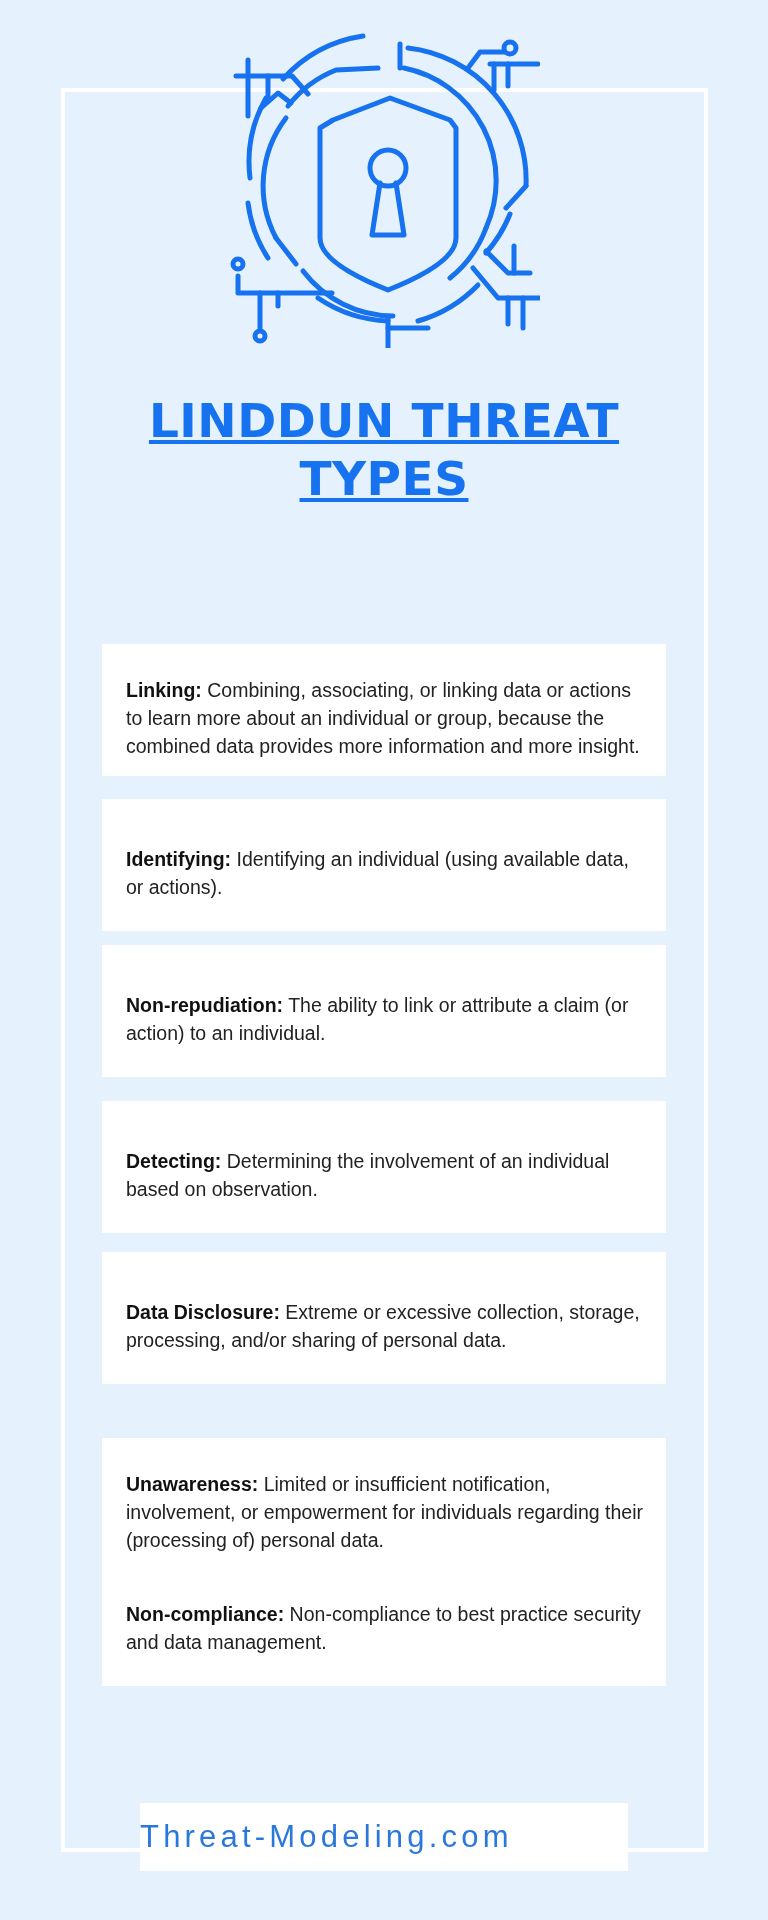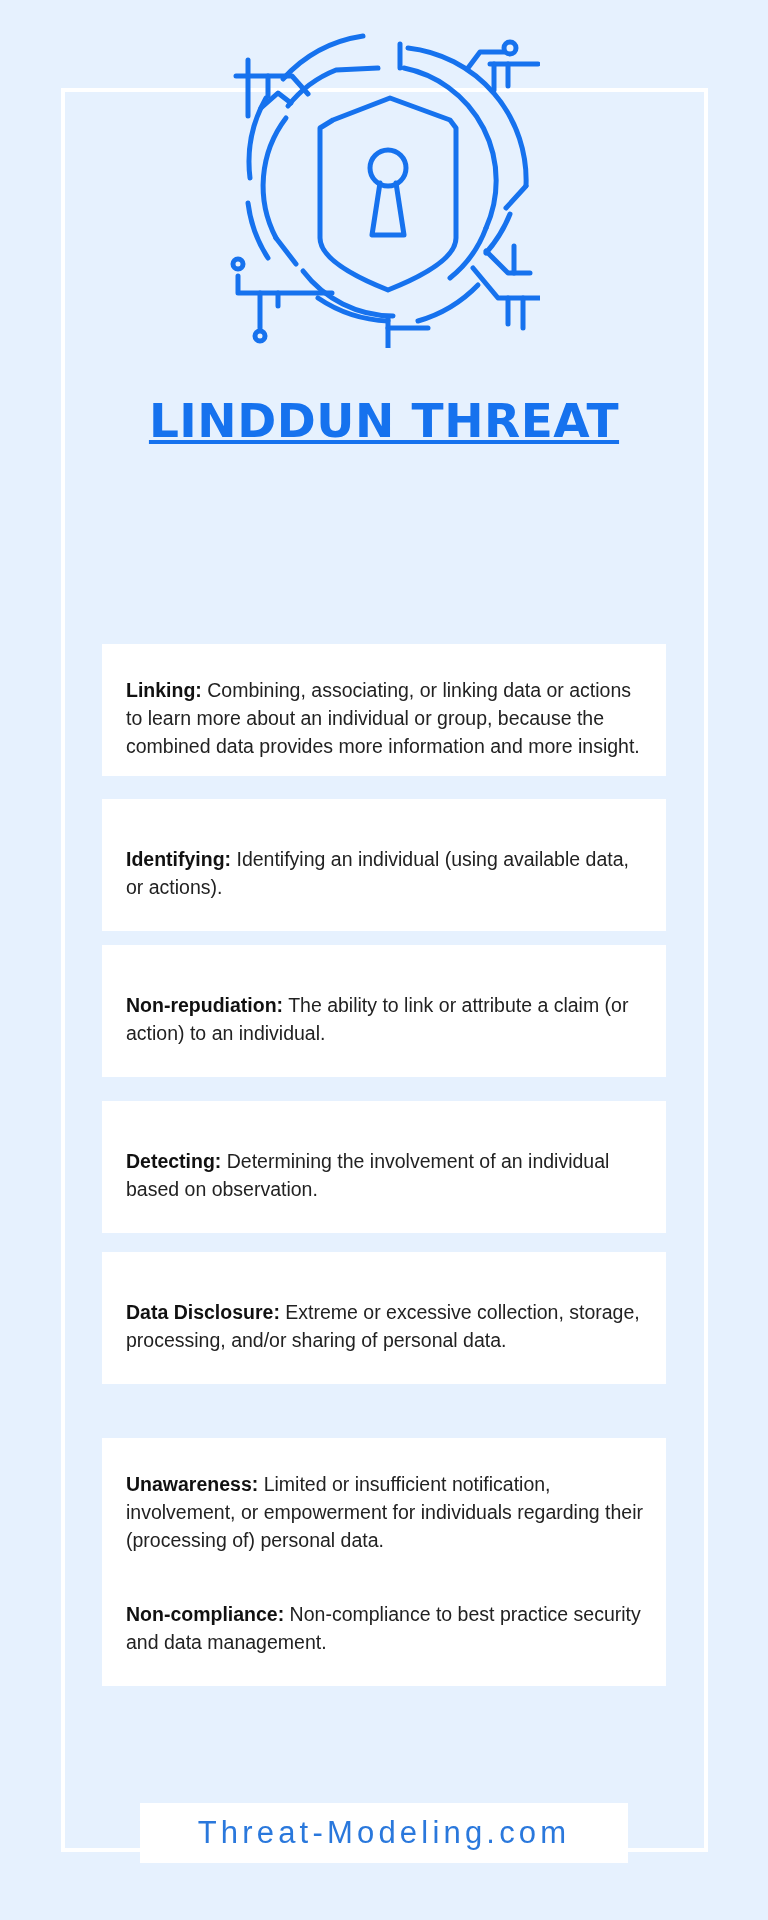--- a/index.html
+++ b/index.html
@@ -23,22 +23,22 @@
   .card {
     position:absolute; left:102px; width:564px; height:132px;
     background:#ffffff; box-sizing:border-box; padding:16px 22px 0 24px;
     display:flex; align-items:center;
     font-family:"Liberation Sans", sans-serif; font-size:19.5px; line-height:28px;
     color:#222;
   }
   .card p { margin:0; }
   .card .term { font-weight:bold; color:#111; }
   .footer-box {
-    position:absolute; left:140px; top:1803px; width:488px; height:60px;
-    background:#ffffff; display:flex; align-items:center; justify-content:center;
+    position:absolute; left:140px; top:1803px; width:488px; height:68px;
+    background:#ffffff; display:flex; align-items:center; 
   }
   .footer-text {
     color:#2a78dc; font-family:"Liberation Sans", sans-serif; font-size:31px;
     letter-spacing:4.2px;
   }
 </style>
 </head>
 <body>
 
 <div class="frame"></div>
@@ -89,20 +89,21 @@
   <path d="M245 240 L 270 270 L 312 270"></path>
   <path d="M280 270 L 280 296"></path>
   <path d="M295 270 L 295 300"></path>
 
   <path d="M160 290 L 160 320"></path>
   <path d="M160 300 L 200 300"></path>
 </svg>
 
 <div class="title">
   <div>LINDDUN THREAT</div>
+  <div>TYPES</div>
 </div>
 
 <div class="card" style="top:644px">
   <p><span class="term">Linking:</span> <span>Combining, associating, or linking data or actions to learn more about an individual or group, because the combined data provides more information and more insight.</span></p>
 </div>
 <div class="card" style="top:799px">
   <p><span class="term">Identifying:</span> <span>Identifying an individual (using available data, or actions).</span></p>
 </div>
 <div class="card" style="top:945px">
   <p><span class="term">Non-repudiation:</span> <span>The ability to link or attribute a claim (or action) to an individual.</span></p>

